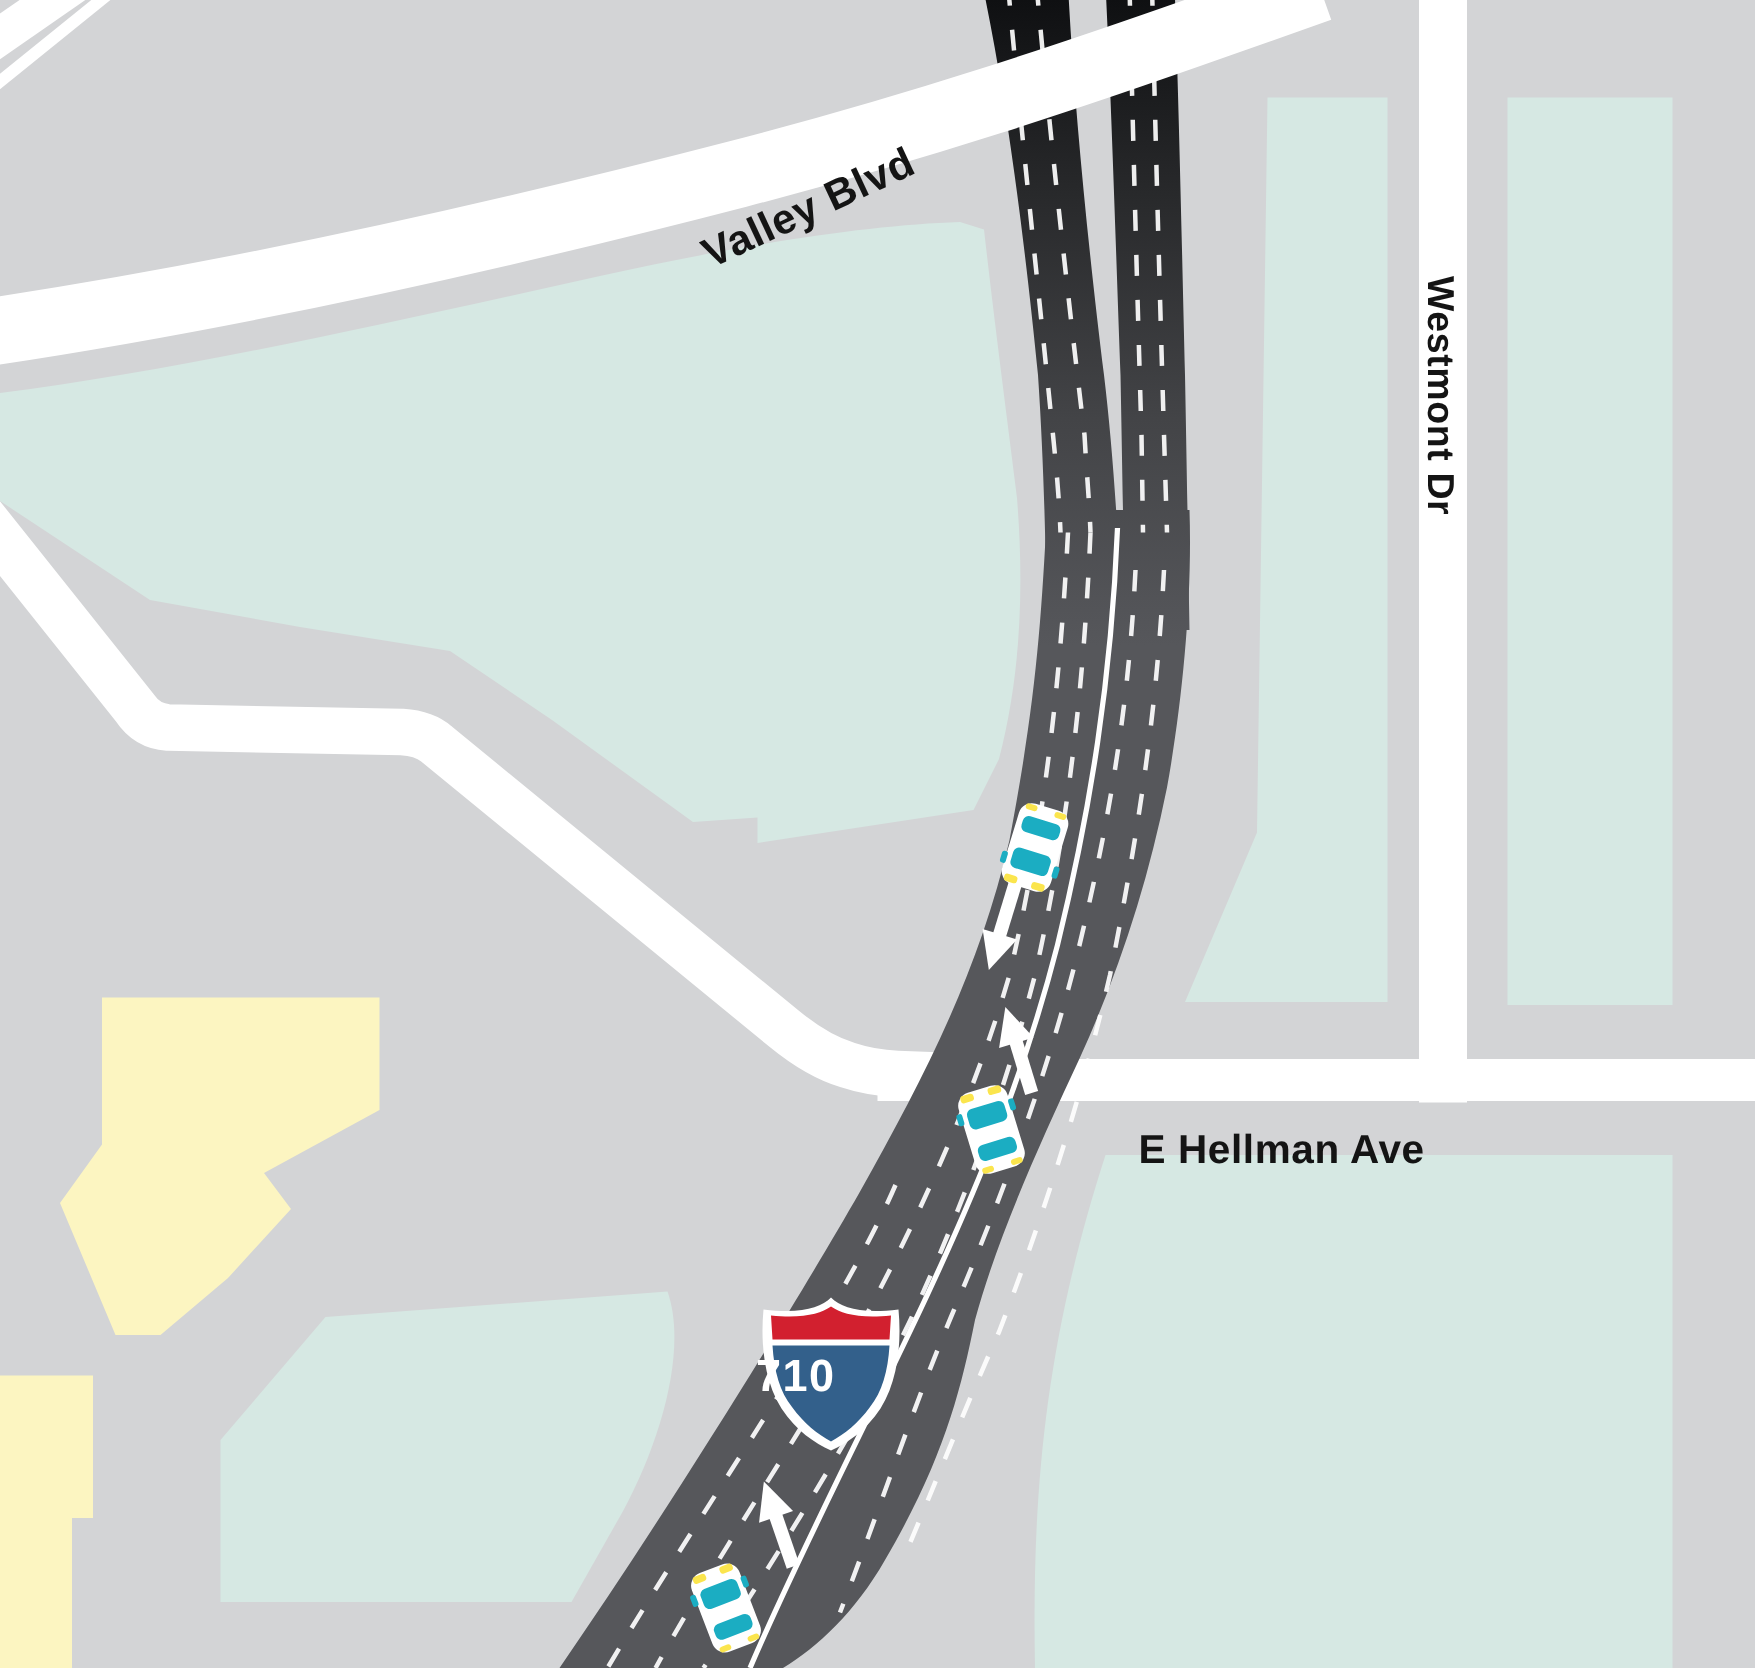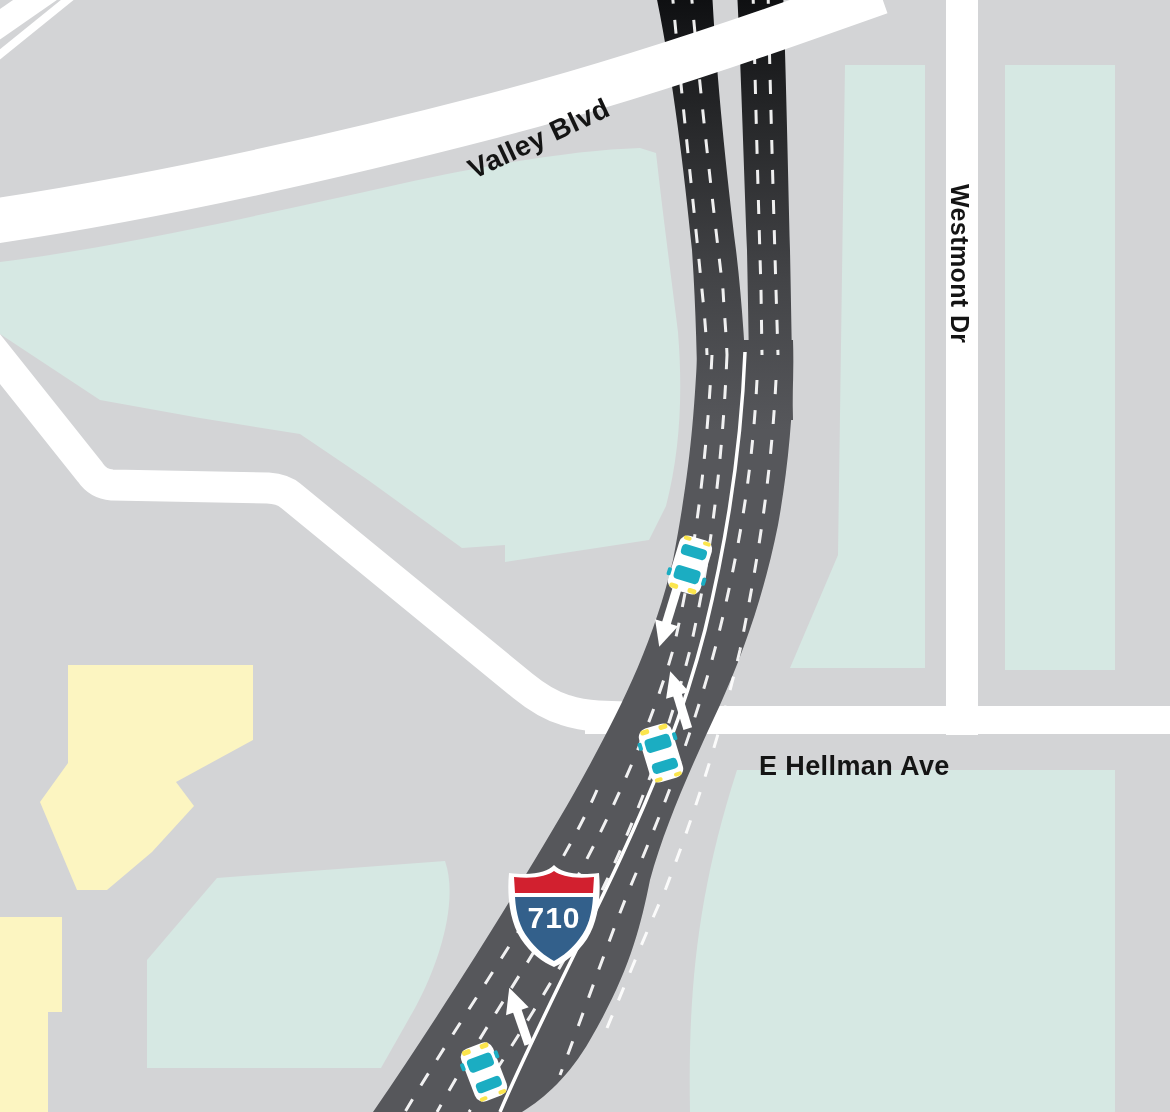--- a/index.html
+++ b/index.html
@@ -18,21 +18,21 @@
     color:#141414;
     letter-spacing:.4px;
     white-space:nowrap;
     user-select:none;
   }
   #label-valley{left:470px;top:155px;font-size:28px;transform:rotate(-25deg);transform-origin:left center;}
   #label-westmont{left:974px;top:184px;font-size:25px;transform:rotate(90deg);transform-origin:top left;}
   #label-hellman{left:759px;top:703px;font-size:27px;margin-top:48px;}
   #shield-number{
     position:absolute;left:504px;top:901px;width:100px;
-    text-align:center;font-size:30px;font-weight:700;color:#ffffff;
+    font-size:30px;font-weight:700;color:#ffffff;
     letter-spacing:1px;user-select:none;
   }
 </style>
 </head>
 <body>
 
 <div id="map-root">
   <svg id="map-svg" viewBox="0 0 1170 1112" xmlns="http://www.w3.org/2000/svg">
     <defs>
       <linearGradient id="fwGrad" gradientUnits="userSpaceOnUse" x1="0" y1="0" x2="0" y2="430">

